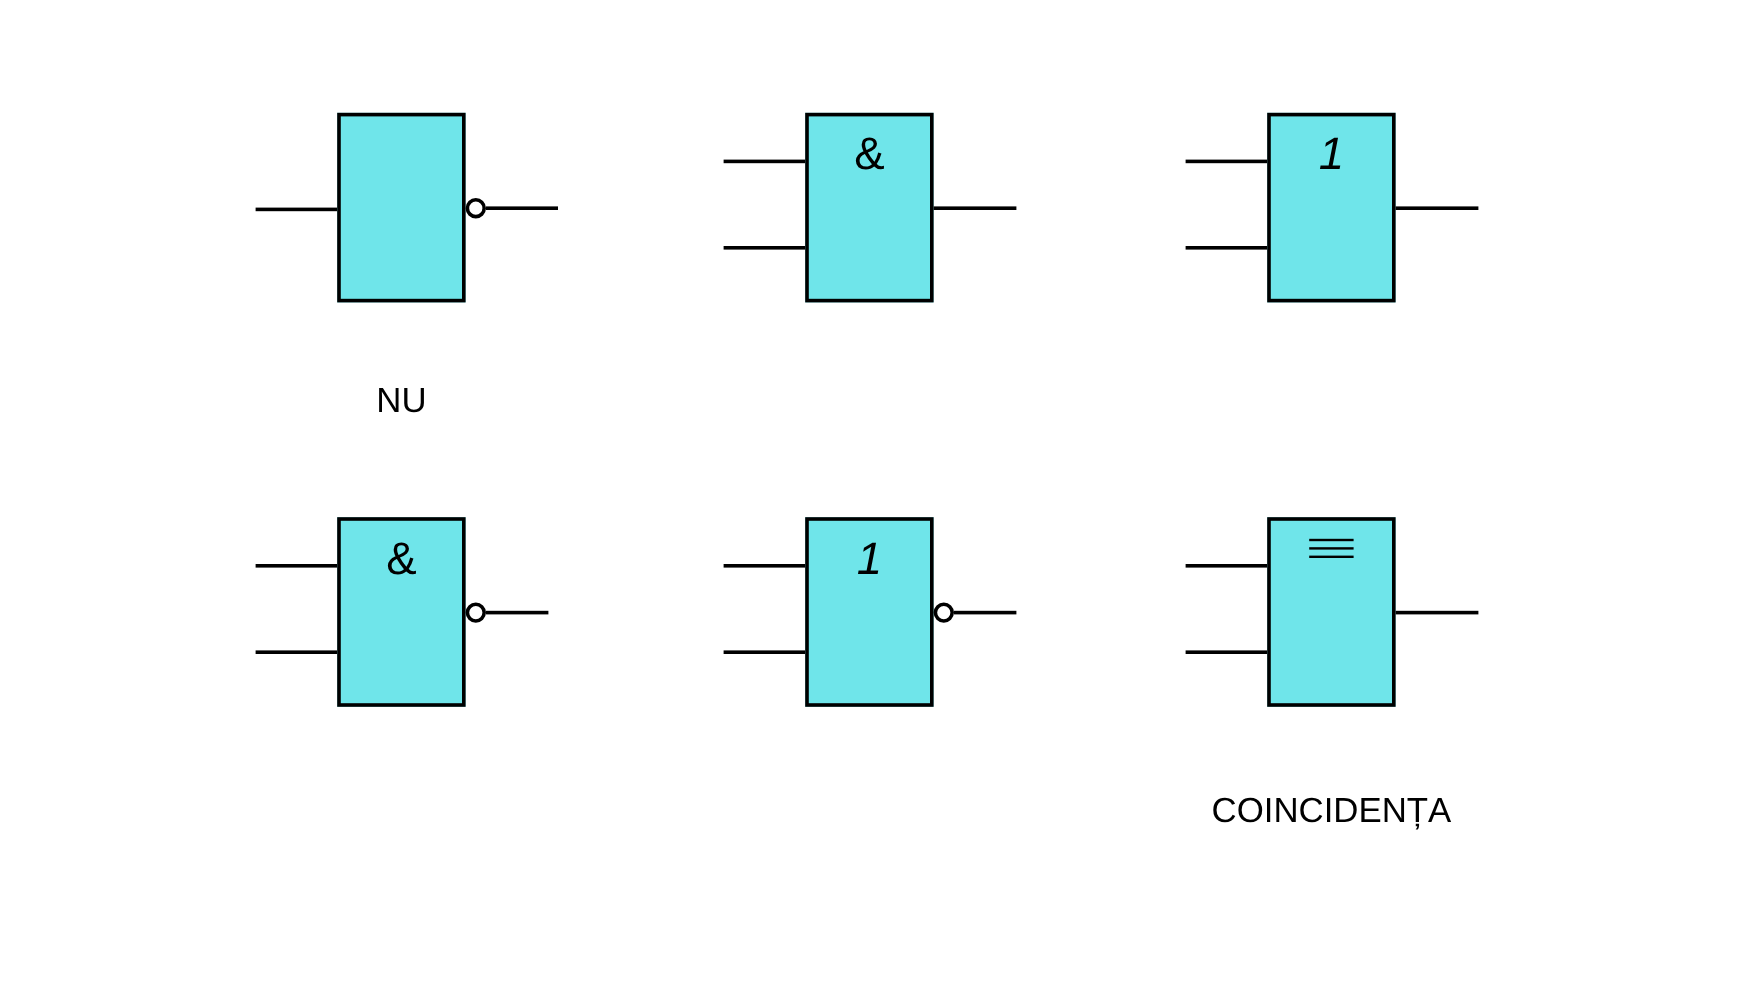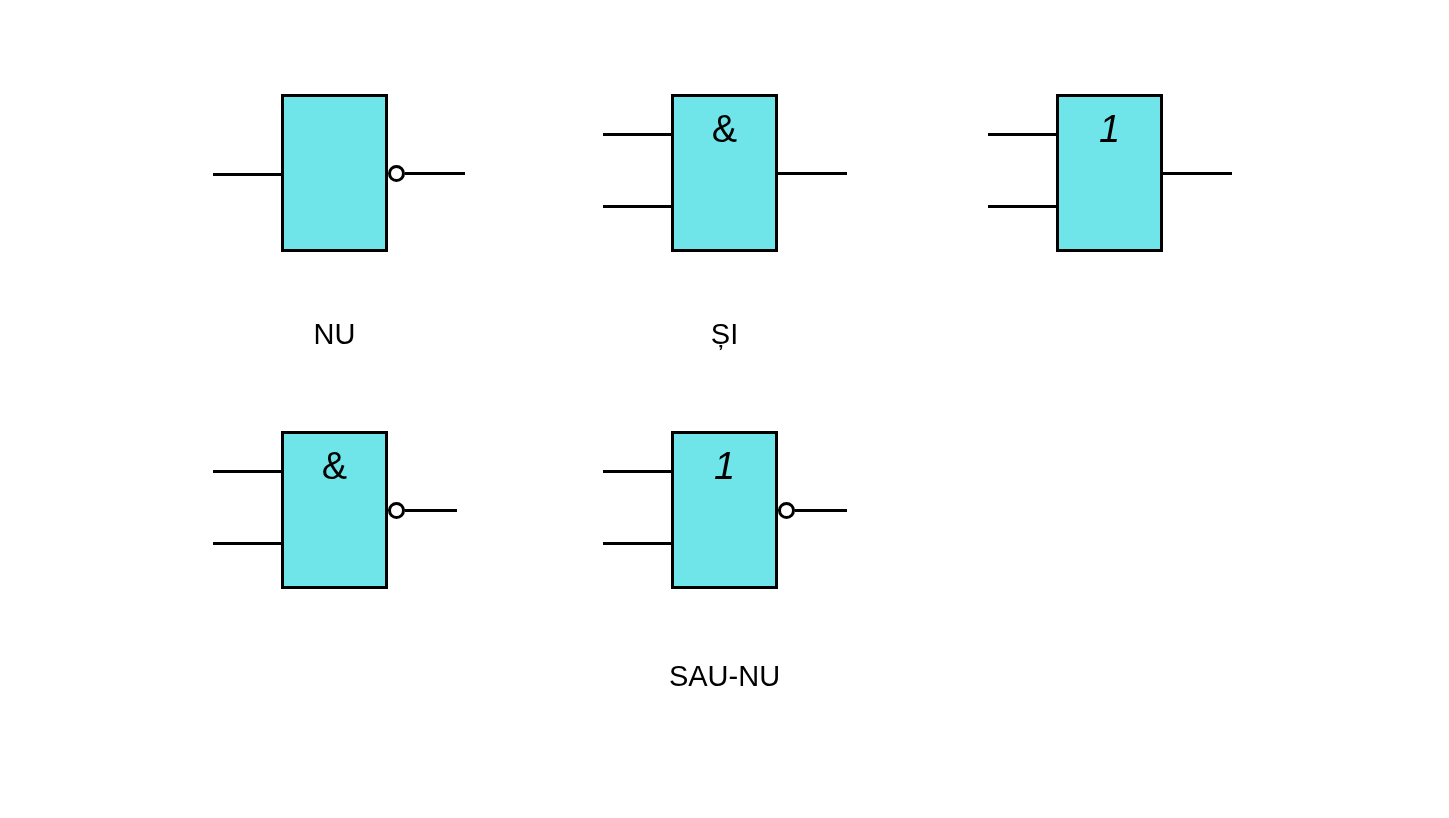--- a/index.html
+++ b/index.html
@@ -65,21 +65,20 @@
     <div class="out"></div>
     <div class="label">NU</div>
   </div>
 
   <div class="gate r1 c2">
     <div class="in in1"></div>
     <div class="in in2"></div>
     <div class="body" style="background: rgb(111, 229, 234); border-color: rgb(0, 0, 0);"></div>
     <div class="sym">&amp;</div>
     <div class="out"></div>
-    <div class="label">ȘI</div>
   </div>
 
   <div class="gate r1 c3">
     <div class="in in1"></div>
     <div class="in in2"></div>
     <div class="body" style="background: rgb(111, 229, 234); border-color: rgb(0, 0, 0);"></div>
     <div class="sym ital">1</div>
     <div class="out"></div>
   </div>
 
@@ -92,17 +91,28 @@
     <div class="out"></div>
   </div>
 
   <div class="gate r2 c2 inv">
     <div class="in in1"></div>
     <div class="in in2"></div>
     <div class="body" style="background: rgb(111, 229, 234); border-color: rgb(0, 0, 0);"></div>
     <div class="sym ital">1</div>
     <div class="bubble"></div>
     <div class="out"></div>
-    <div class="label">SAU-NU</div>
   </div>
 
+  <div class="gate r2 c3">
+    <div class="in in1"></div>
+    <div class="in in2"></div>
+    <div class="body" style="background: rgb(111, 229, 234); border-color: rgb(0, 0, 0);"></div>
+    <div class="eq">
+      <div class="bar"></div>
+      <div class="bar"></div>
+      <div class="bar"></div>
+    </div>
+    <div class="out"></div>
+    <div class="label">COINCIDENȚA</div>
+  </div>
 
 </div>
 
 </body></html>

